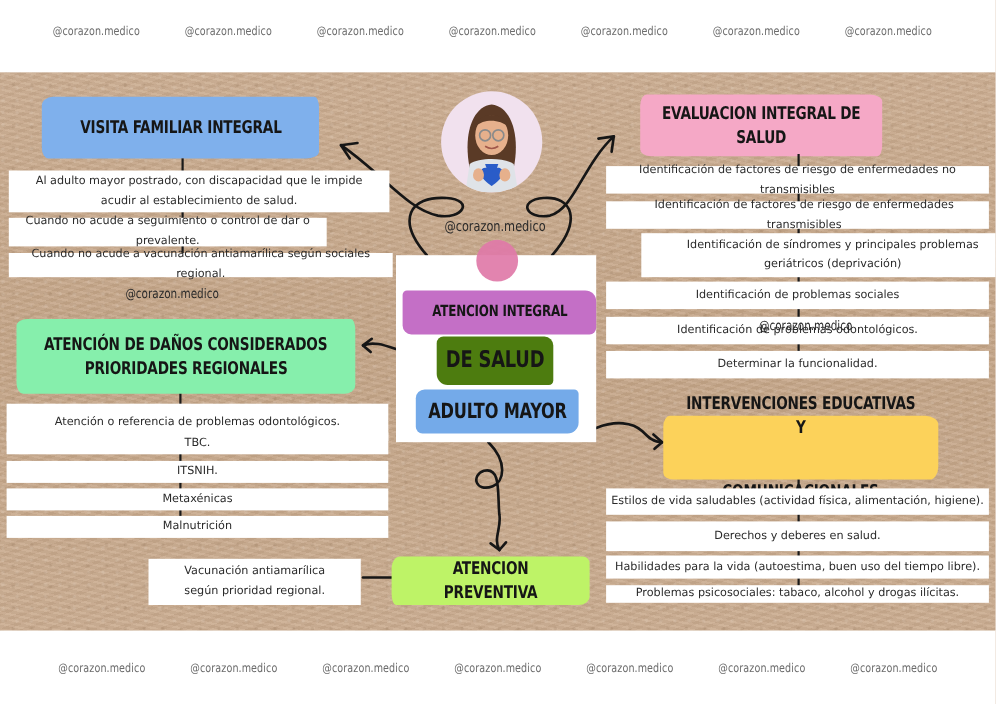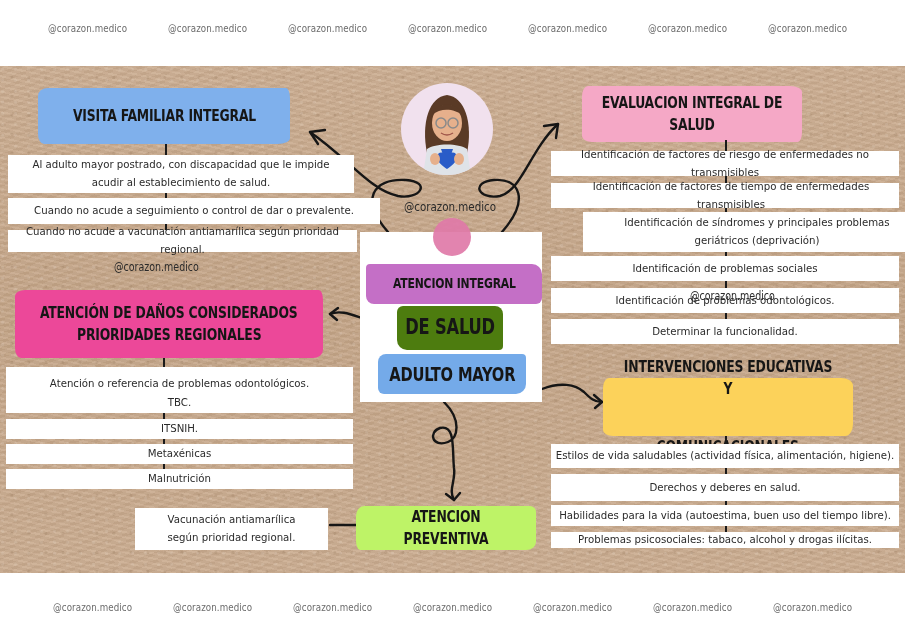--- a/index.html
+++ b/index.html
@@ -28,21 +28,21 @@
   svg.arrows { position: absolute; left: 0; top: 0; width: 905px; height: 640px; pointer-events: none; }
 
   .banner {
     position: absolute; display: flex; align-items: center; justify-content: center; text-align: center;
     font-family: "DejaVu Sans Condensed", "DejaVu Sans", sans-serif; font-weight: bold; color: #161616;
     letter-spacing: -0.2px; line-height: 1.4;
   }
   .banner span { display: block; transform: scaleX(0.86); }
   .b-blue   { background: #7fb0ec; border-radius: 10px 4px 12px 6px / 8px 10px 6px 10px; }
   .b-pink   { background: #f5a8c6; border-radius: 6px 12px 4px 10px / 10px 6px 10px 6px; }
-  .b-orange { background: #ec4899; border-radius: 10px 4px 10px 6px / 6px 10px 8px 10px; text-align: center; }
+  .b-orange { background: #86efac; border-radius: 10px 4px 10px 6px / 6px 10px 8px 10px; text-align: center; }
   .b-yellow { background: #fcd25a; border-radius: 6px 12px 8px 10px / 10px 8px 12px 6px; gap: 35px; }
   .b-green  { background: #bef367; border-radius: 8px 6px 10px 4px / 10px 6px 8px 10px; }
   .b-purple { background: #c46fc6; border-radius: 4px 10px 6px 8px; }
   .b-gold   { background: #4d7c0f; border-radius: 6px 8px 4px 10px; }
   .b-sky    { background: #74aae9; border-radius: 8px 4px 10px 6px; }
 
   .card {
     position: absolute; background: #ffffff; display: flex; align-items: center; justify-content: center;
     text-align: center; font-family: "DejaVu Sans", sans-serif; font-size: 10.2px; color: #2a2a2a;
     line-height: 1.75; padding: 0 3px;
@@ -136,25 +136,25 @@
   <span>ADULTO MAYOR</span>
 </div>
 
 <div class="banner b-blue" style="left:38px; top:88px; width:252px; height:56px; font-size:16px;">
   <span>VISITA FAMILIAR INTEGRAL</span>
 </div>
 <div class="vline" style="left:165px; top:144px; height:90px;"></div>
 <div class="card" style="left:8px; top:155px; width:346px; height:38px;">
   <span style="padding:0 14px;">Al adulto mayor postrado, con discapacidad que le impide acudir al establecimiento de salud.</span>
 </div>
-<div class="card" style="left:8px; top:198px; width:372px; height:26px;">
+<div class="card" style="left:8px; top:198px; width:289px; height:26px;">
   <span>Cuando no acude a seguimiento o control de dar o prevalente.</span>
 </div>
 <div class="card" style="left:8px; top:230px; width:349px; height:22px;">
-  <span>Cuando no acude a vacunación antiamarílica según prioridad regional.</span>
+  <span>Cuando no acude a vacunación antiamarílica según sociales regional.</span>
 </div>
 <span class="inline-wm" style="left:114px; top:260px; font-size:12px;">@corazon.medico</span>
 
 <div class="banner b-orange" style="left:15px; top:290px; width:308px; height:68px; font-size:16px; flex-direction:column;">
   <span>ATENCIÓN DE DAÑOS CONSIDERADOS</span>
   <span>PRIORIDADES REGIONALES</span>
 </div>
 <div class="vline" style="left:163px; top:358px; height:125px;"></div>
 <div class="card" style="left:6px; top:367px; width:347px; height:34px;">
   <span>Atención o referencia de problemas odontológicos.</span>
@@ -180,21 +180,21 @@
 </div>
 
 <div class="banner b-pink" style="left:582px; top:86px; width:220px; height:56px; font-size:16px;">
   <span>EVALUACION INTEGRAL DE SALUD</span>
 </div>
 <div class="vline" style="left:725px; top:140px; height:190px;"></div>
 <div class="card" style="left:551px; top:151px; width:348px; height:25px;">
   <span>Identificación de factores de riesgo de enfermedades no transmisibles</span>
 </div>
 <div class="card" style="left:551px; top:183px; width:348px; height:25px;">
-  <span style="padding-left:12px;">Identificación de factores de tiempo de enfermedades transmisibles</span>
+  <span style="padding-left:12px;">Identificación de factores de riesgo de enfermedades transmisibles</span>
 </div>
 <div class="card" style="left:583px; top:212px; width:348px; height:40px;">
   <span style="padding:0 12px;">Identificación de síndromes y principales problemas geriátricos (deprivación)</span>
 </div>
 <div class="card" style="left:551px; top:256px; width:348px; height:25px;">
   <span>Identificación de problemas sociales</span>
 </div>
 <div class="card" style="left:551px; top:288px; width:348px; height:25px;">
   <span>Identificación de problemas odontológicos.</span>
 </div>

